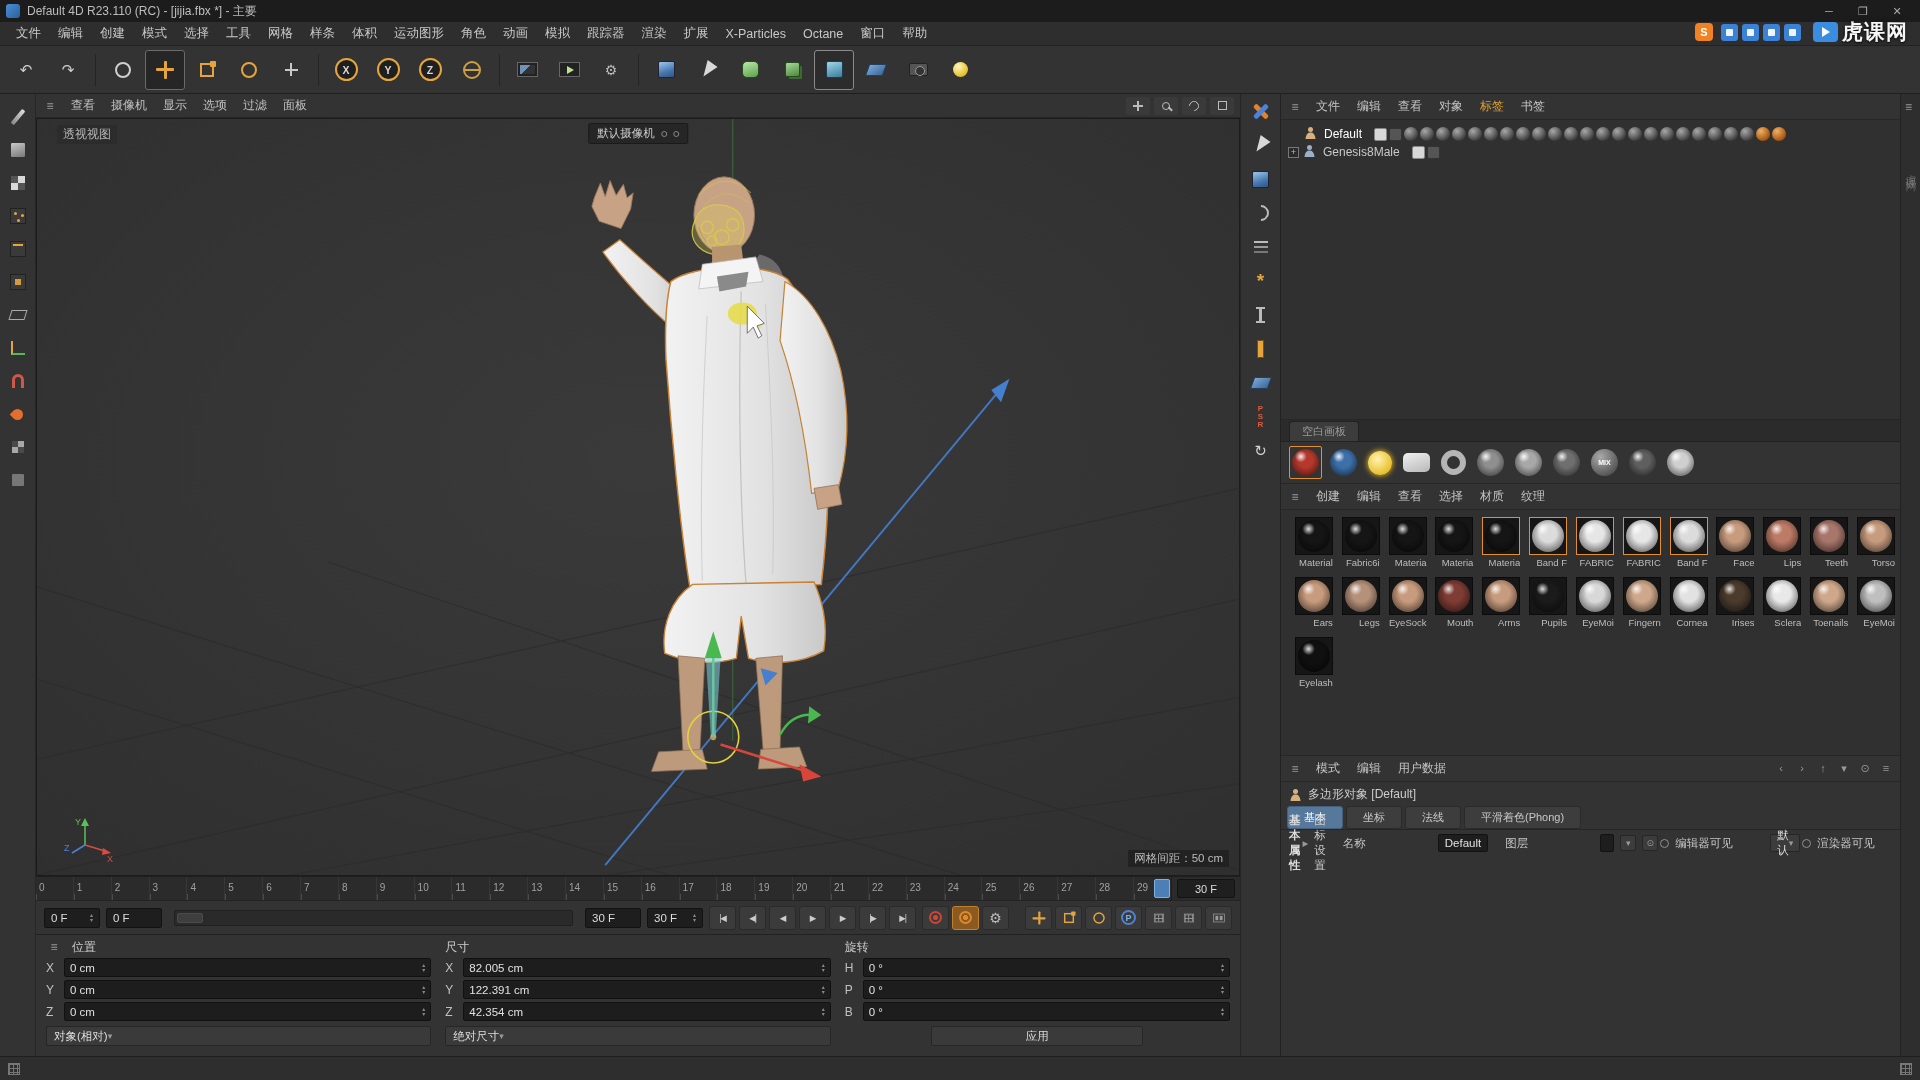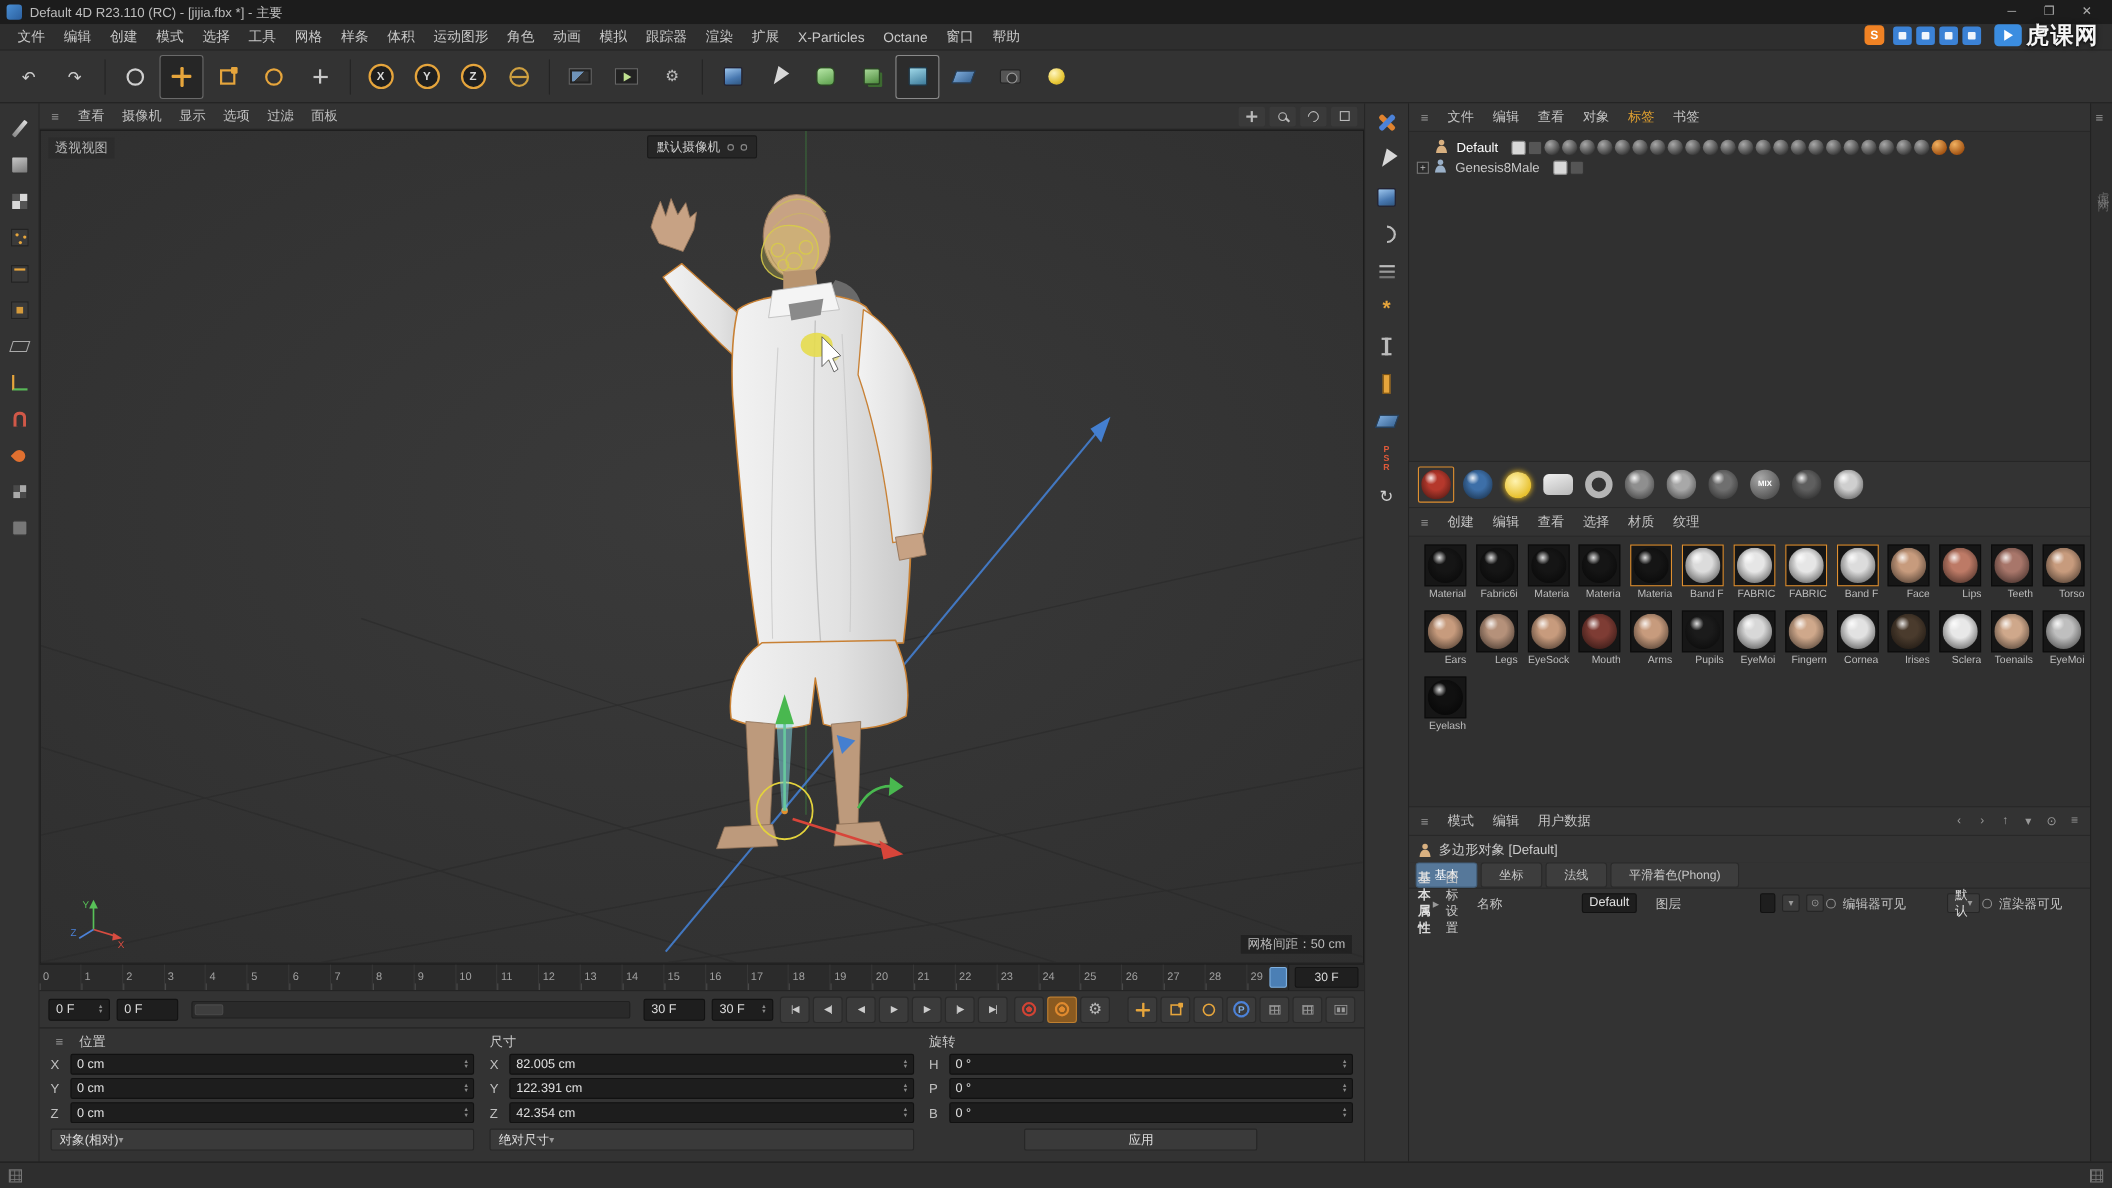--- a/index.html
+++ b/index.html
@@ -93,21 +93,21 @@
 .vnav-plus{position:relative;width:10px;height:10px}
 .vnav-plus::before{content:"";position:absolute;left:4px;top:0;width:2px;height:10px;background:#bbb}
 .vnav-plus::after{content:"";position:absolute;top:4px;left:0;height:2px;width:10px;background:#bbb}
 .vnav-zoom{width:8px;height:8px;border:1.5px solid #bbb;border-radius:50%;position:relative}
 .vnav-zoom::after{content:"";position:absolute;width:5px;height:1.5px;background:#bbb;transform:rotate(45deg);right:-4px;bottom:-1px}
 .vnav-rot{width:10px;height:10px;border:1.5px solid #bbb;border-radius:50%;border-left-color:transparent;transform:rotate(-45deg)}
 .vnav-max{width:9px;height:9px;border:1.5px solid #bbb}
 
 .viewport{flex:1;position:relative;background:#353535;overflow:hidden;border:1px solid #1c1c1c;min-height:0}
 .scene{position:absolute;inset:0;width:100%;height:100%}
-.vp-view-label{position:absolute;top:6px;left:7px;font-size:12px;color:#b5b5b5;background:rgba(40,40,40,.55);padding:1px 6px}
+.vp-view-label{position:absolute;top:6px;left:20px;font-size:12px;color:#b5b5b5;background:rgba(40,40,40,.55);padding:1px 6px}
 .vp-cam-label{position:absolute;top:4px;left:50%;transform:translateX(-50%);font-size:11.5px;color:#ccc;background:rgba(38,38,38,.95);padding:2px 8px;border:1px solid #1a1a1a;border-radius:2px;display:flex;gap:6px;align-items:center}
 .cam-dot{width:6px;height:6px;border:1px solid #888;border-radius:50%}
 .vp-grid-info{position:absolute;right:10px;bottom:8px;font-size:11.5px;color:#bbb;background:rgba(30,30,30,.75);padding:1px 6px}
 .axis-ind{position:absolute;left:26px;bottom:12px}
 
 
 .ruler{height:24px;background:#2b2b2b;border-top:1px solid #1f1f1f;display:flex;align-items:stretch;flex:none}
 .frames{flex:1;display:flex;position:relative;border-right:1px solid #1f1f1f}
 .frame-cell{flex:1;position:relative;padding:3px 0 0 3px}
 .frame-cell + .frame-cell{border-left:1px solid #373737}
@@ -819,20 +819,23 @@
                 <path d="M1.5 13 C2 8 4 6.5 6.5 6.5 C9 6.5 11 8 11.5 13 Z" fill="#9ab0c8"></path>
               </svg></span>
             <span class="om-name">Genesis8Male</span>
             <div class="om-tags">
               <span class="tag-chip light"></span>
               <span class="tag-chip"></span>
             </div>
           </div>
         </div>
 
+      <div class="mat-tabrow">
+        <span class="mat-tab">空白画板</span>
+      </div>
       <div class="mat-preview" id="mat-preview">
           <div class="prev-cell selected">
             <div class="prev-ball" style="background: radial-gradient(circle at 33% 28%, rgba(255, 255, 255, 0.9) 0%, rgba(255, 255, 255, 0) 22%), radial-gradient(circle at 50% 42%, rgb(181, 56, 44) 35%, rgb(0, 0, 0) 130%);"></div>
           </div>
           <div class="prev-cell">
             <div class="prev-ball" style="background: radial-gradient(circle at 33% 28%, rgba(255, 255, 255, 0.9) 0%, rgba(255, 255, 255, 0) 22%), radial-gradient(circle at 50% 42%, rgb(61, 111, 168) 35%, rgb(0, 0, 0) 130%);"></div>
           </div>
           <div class="prev-cell">
             <div class="prev-sun"></div>
           </div>

